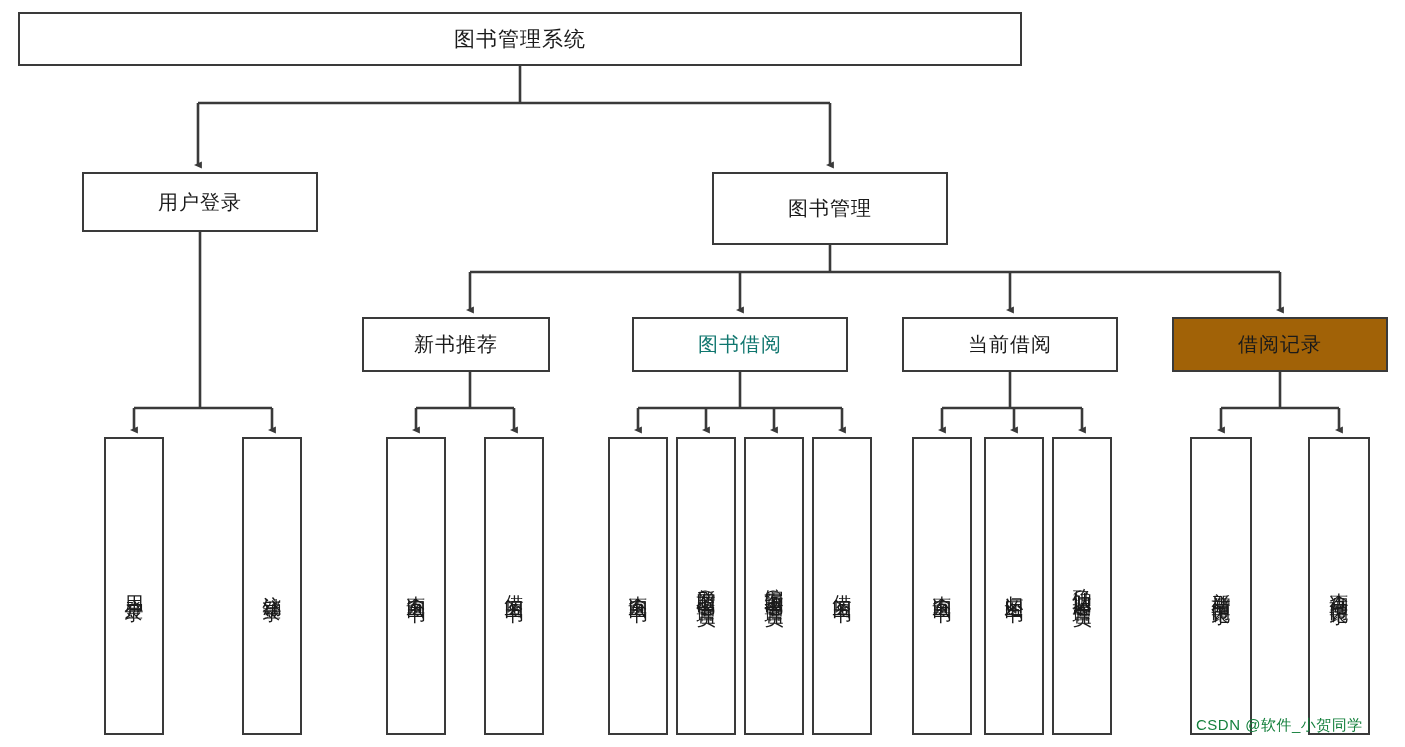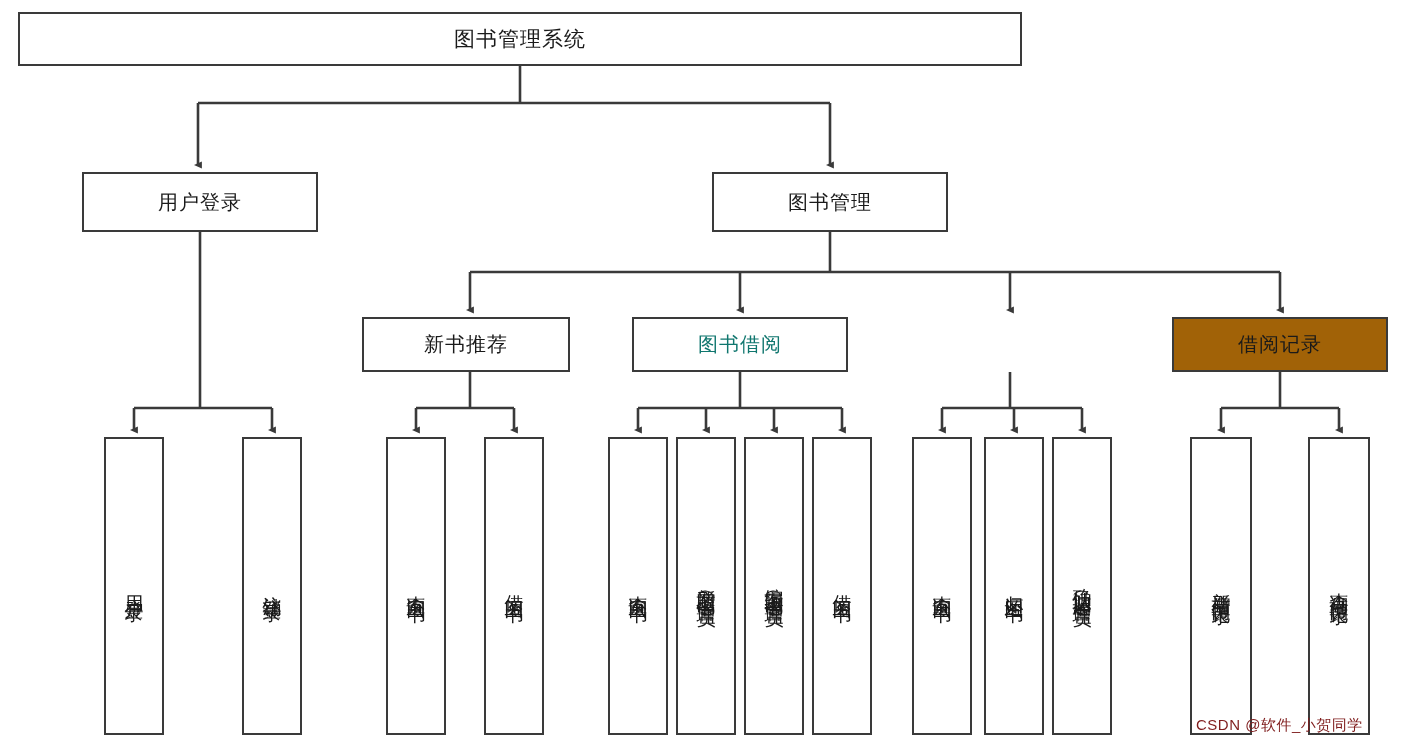--- a/index.html
+++ b/index.html
@@ -122,29 +122,32 @@
     </g>
   </svg>
 
   <div class="node node-root" style="left: 18px; top: 12px; width: 1004px; height: 54px; border-color: rgb(58, 58, 58); background: rgb(255, 255, 255); color: rgb(26, 26, 26);">
     <span>图书管理系统</span>
   </div>
 
   <div class="node node-branch" style="left: 82px; top: 172px; width: 236px; height: 60px; border-color: rgb(58, 58, 58); background: rgb(255, 255, 255); color: rgb(26, 26, 26);">
     <span>用户登录</span>
   </div>
-  <div class="node node-branch" style="left: 712px; top: 172px; width: 236px; height: 60px; border-color: rgb(58, 58, 58); background: rgb(255, 255, 255); color: rgb(26, 26, 26);">
+  <div class="node node-branch" style="left: 712px; top: 172px; width: 236px; height: 73px; border-color: rgb(58, 58, 58); background: rgb(255, 255, 255); color: rgb(26, 26, 26);">
     <span>图书管理</span>
   </div>
 
-  <div class="node node-branch" style="left: 362px; top: 317px; width: 208px; height: 55px; border-color: rgb(58, 58, 58); background: rgb(255, 255, 255); color: rgb(26, 26, 26);">
+  <div class="node node-branch" style="left: 362px; top: 317px; width: 188px; height: 55px; border-color: rgb(58, 58, 58); background: rgb(255, 255, 255); color: rgb(26, 26, 26);">
     <span>新书推荐</span>
   </div>
   <div class="node node-branch" style="left: 632px; top: 317px; width: 216px; height: 55px; border-color: rgb(58, 58, 58); background: rgb(255, 255, 255); color: #0f766e;">
     <span>图书借阅</span>
+  </div>
+  <div class="node node-branch" style="left: 902px; top: 317px; width: 216px; height: 55px; border-color: rgb(58, 58, 58); background: rgb(255, 255, 255); color: rgb(26, 26, 26);">
+    <span>当前借阅</span>
   </div>
   <div class="node node-branch" style="left: 1172px; top: 317px; width: 216px; height: 55px; border-color: rgb(58, 58, 58); background: #a16207; color: rgb(26, 26, 26);">
     <span>借阅记录</span>
   </div>
 
   <div class="node node-leaf" style="left: 104px; top: 437px; width: 60px; height: 298px; border-color: rgb(58, 58, 58); background: rgb(255, 255, 255); color: rgb(26, 26, 26);">
     <span class="vtext">用户登录</span>
   </div>
   <div class="node node-leaf" style="left: 242px; top: 437px; width: 60px; height: 298px; border-color: rgb(58, 58, 58); background: rgb(255, 255, 255); color: rgb(26, 26, 26);">
     <span class="vtext">注销登录</span>
@@ -176,15 +179,15 @@
   <div class="node node-leaf" style="left: 1052px; top: 437px; width: 60px; height: 298px; border-color: rgb(58, 58, 58); background: rgb(255, 255, 255); color: rgb(26, 26, 26);">
     <span class="vtext">确认归还（管理员）</span>
   </div>
   <div class="node node-leaf" style="left: 1190px; top: 437px; width: 62px; height: 298px; border-color: rgb(58, 58, 58); background: rgb(255, 255, 255); color: rgb(26, 26, 26);">
     <span class="vtext">新增借阅记录</span>
   </div>
   <div class="node node-leaf" style="left: 1308px; top: 437px; width: 62px; height: 298px; border-color: rgb(58, 58, 58); background: rgb(255, 255, 255); color: rgb(26, 26, 26);">
     <span class="vtext">查询借阅记录</span>
   </div>
 
-  <div class="watermark" style="left: 1196px; top: 716px; color: #7f1d1d;">CSDN @软件_小贺同学</div>
+  <div class="watermark" style="left: 1196px; top: 716px; color: #15803d;">CSDN @软件_小贺同学</div>
 
 </div>
 
 </body></html>

